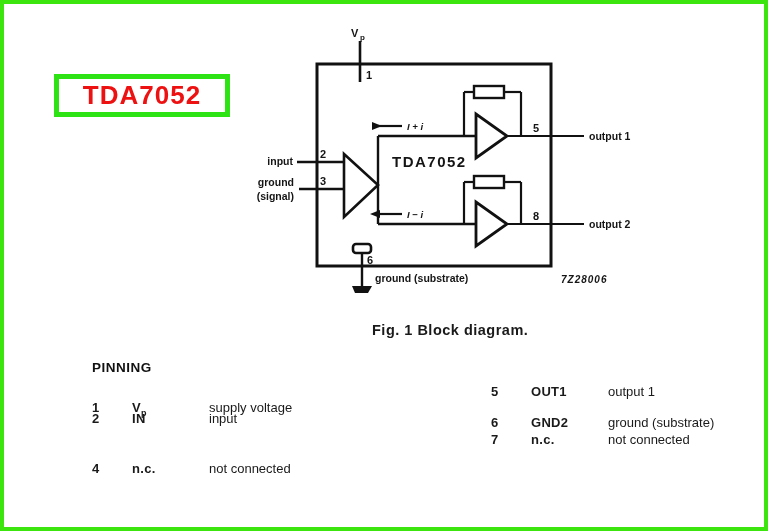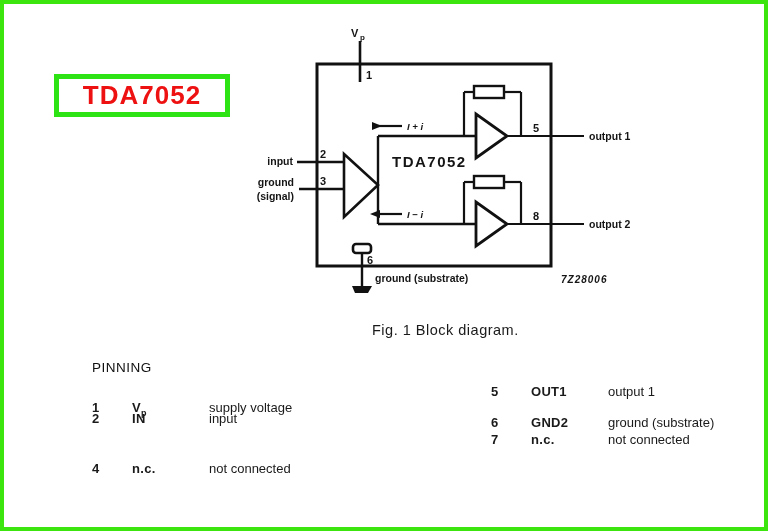--- a/index.html
+++ b/index.html
@@ -17,25 +17,25 @@
     color:#ee1111;font-size:26px;font-weight:bold;letter-spacing:1px;
   }
   svg text{font-family:"Liberation Sans",sans-serif;fill:#151515;}
   .dlbl{font-size:10.5px;font-weight:600;}
   .dpin{font-size:11px;font-weight:700;}
   .dchip{font-size:15px;font-weight:700;letter-spacing:1.5px;}
   .dcur{font-size:9.5px;font-weight:700;font-style:italic;}
   .dcode{font-size:10px;font-weight:700;font-style:italic;letter-spacing:1px;}
   .dsub{font-size:8px;font-weight:700;}
   .caption{
-    position:absolute;left:368px;top:318px;font-size:14.5px;font-weight:400;
+    position:absolute;left:368px;top:318px;font-size:14.5px;font-weight:700;
     letter-spacing:0.5px;color:#1a1a1a;
   }
   .pinning-title{
-    position:absolute;left:88px;top:356px;font-size:13.5px;font-weight:400;
+    position:absolute;left:88px;top:356px;font-size:13.5px;font-weight:700;
     letter-spacing:0.5px;color:#111;
   }
   .prow{position:absolute;font-size:13px;color:#1a1a1a;white-space:nowrap;}
   .prow .pnum{display:inline-block;width:40px;font-weight:700;}
   .prow .psym{display:inline-block;width:77px;font-weight:700;letter-spacing:0.3px;}
   .prow .pdesc{font-weight:500;}
   .psym sub{font-size:9px;font-weight:700;}
 </style>
 </head>
 <body>

